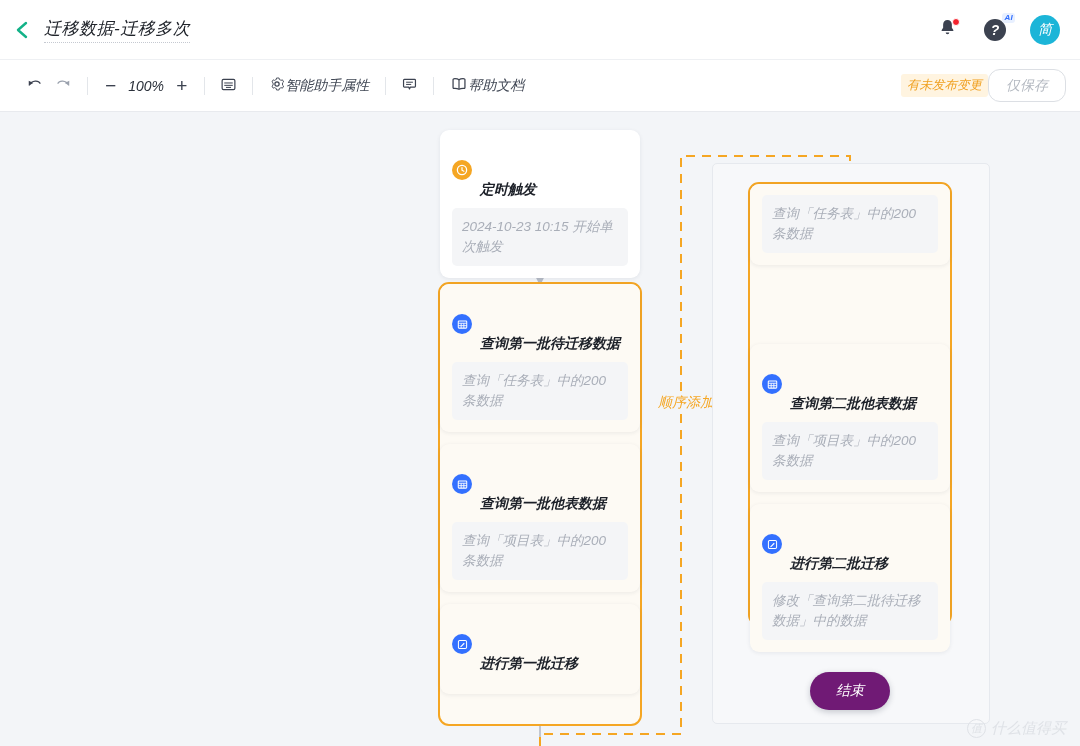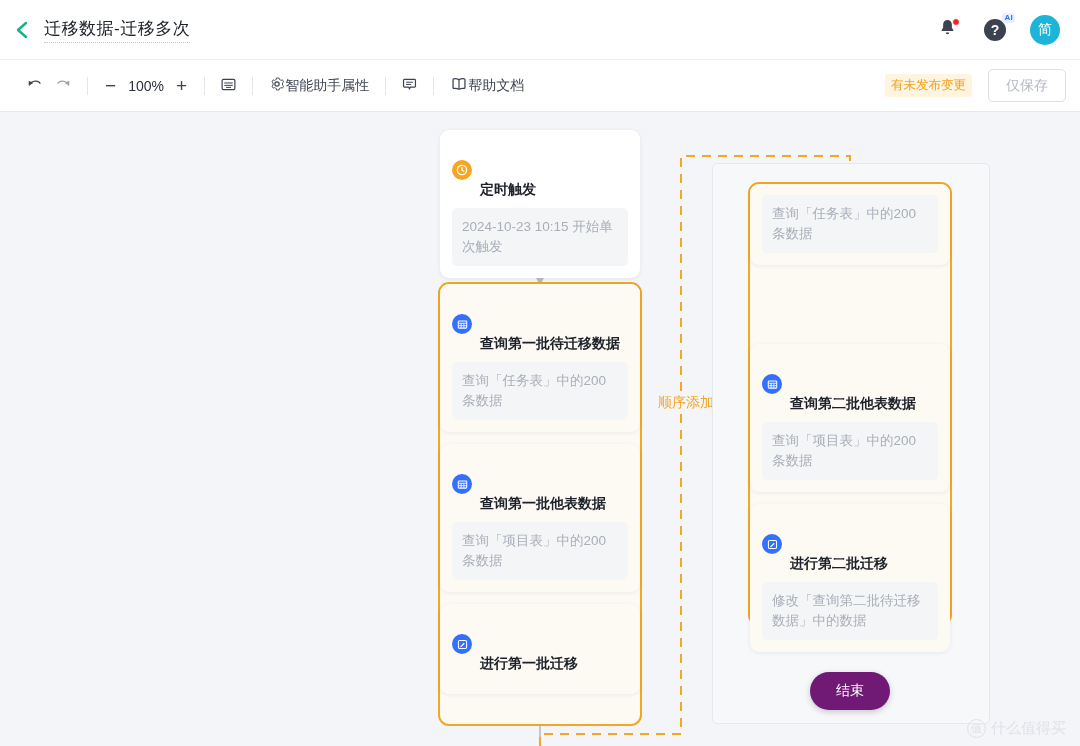--- a/index.html
+++ b/index.html
@@ -2,21 +2,21 @@
 <html><head>
 <meta charset="utf-8">
 <style>
   * { box-sizing: border-box; margin: 0; padding: 0; }
   html, body {
     width: 1080px; height: 746px;
     font-family: "Liberation Sans", "DejaVu Sans", sans-serif;
     background: #ffffff;
     overflow: hidden;
   }
-  #app { position: relative; width: 1080px; height: 746px; }
+  #app { position: relative; width: 1080px; height: 746px; font-style: italic; }
 
   
   .header {
     position: absolute; left: 0; top: 0; width: 1080px; height: 60px;
     background: #ffffff; display: flex; align-items: center;
     border-bottom: 1px solid #eef0f3;
   }
   .back-btn {
     width: 44px; height: 60px; display: flex; align-items: center; justify-content: center;
     cursor: pointer;
@@ -61,27 +61,27 @@
   .tb-item {
     display: flex; align-items: center; gap: 0; height: 32px;
     padding: 0 7px; border-radius: 5px; cursor: pointer;
     color: #404754; font-size: 14px; white-space: nowrap;
   }
   .tb-item.icon-only { padding: 0 6px; }
   .tb-sep { width: 1px; height: 18px; background: #e3e6ea; margin: 0 9px; }
   .zoom-val { font-size: 14px; color: #2b313b; min-width: 44px; text-align: center; cursor: default; }
   .zoom-pm { font-size: 19px; color: #3c4250; cursor: pointer; padding: 0 8px; line-height: 1; }
   .tb-left { display: flex; align-items: center; padding-left: 20px; }
-  .tb-right { margin-left: auto; display: flex; align-items: center; gap: 16px; padding-right: 14px; }
+  .tb-right { margin-left: auto; display: flex; align-items: center; gap: 0; padding-right: 14px; }
   .unpub-badge {
     background: #fff4e0; color: #f0a020; font-size: 12.5px;
     padding: 3px 6px; border-radius: 3px; white-space: nowrap;
   }
   .btn {
-    height: 33px; padding: 0 17px; border-radius: 5px; font-size: 14px;
+    height: 33px; padding: 0 17px; border-radius: 12px; font-size: 14px;
     display: flex; align-items: center; justify-content: center; cursor: pointer;
     white-space: nowrap;
   }
   .btn-ghost { border: 1px solid #dcdfe4; color: #b3b8c0; background: #fff; }
   .btn-primary { background: #13b288; color: #fff; border: 1px solid #13b288; }
 
   
   .canvas {
     position: absolute; left: 0; top: 112px; width: 1080px; height: 634px;
     background: #f3f5f8; overflow: hidden;

